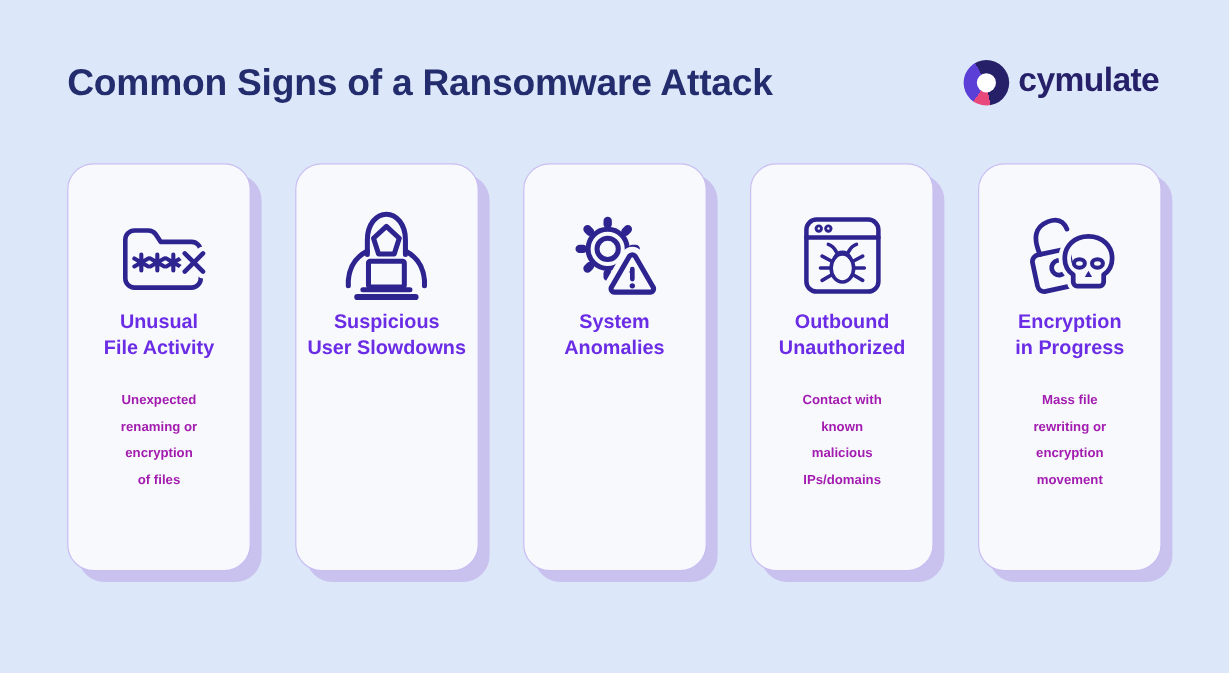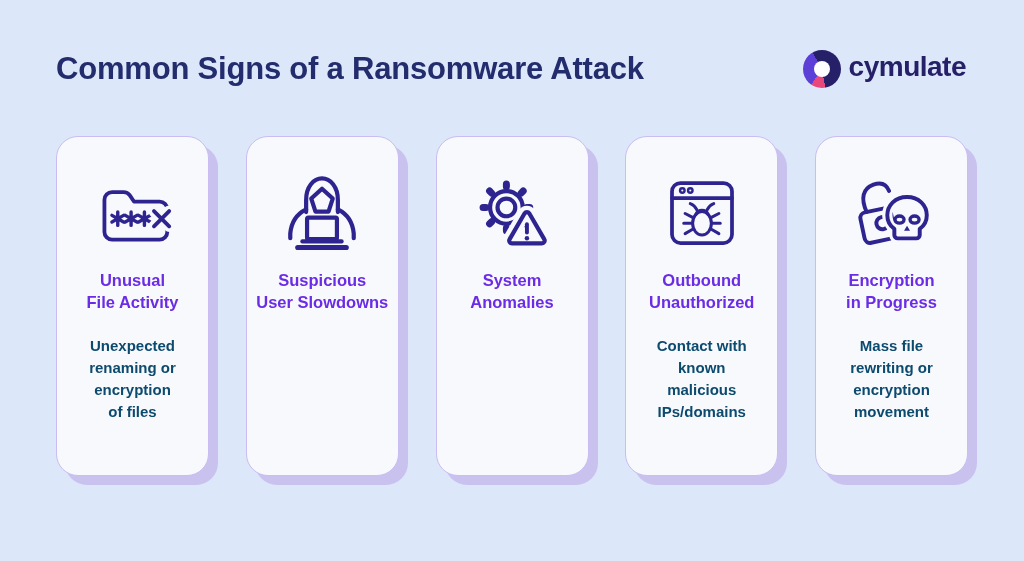--- a/index.html
+++ b/index.html
@@ -61,33 +61,32 @@
     padding-top: 32px;
     text-align: center;
   }
   .icon-wrap {
     height: 88px;
     display: flex;
     align-items: center;
     justify-content: center;
   }
   .card-title {
-    margin-top: 12px;
     font-size: 16.5px;
     font-weight: 700;
     line-height: 22px;
     color: #6b2ce5;
     white-space: pre-line;
   }
   .card-desc {
     margin-top: 22px;
-    font-size: 15px;
+    font-size: 11px;
     font-weight: 600;
     line-height: 22px;
-    color: #0c4a6e;
+    color: #a21caf;
     white-space: pre-line;
   }
   .icon { stroke: #2e2490; fill: none; stroke-linecap: round; stroke-linejoin: round; }
   .halo { stroke: #f8f9fd; fill: none; stroke-linecap: round; stroke-linejoin: round; }
 </style>
 </head>
 <body>
 
 <div class="page">
 

